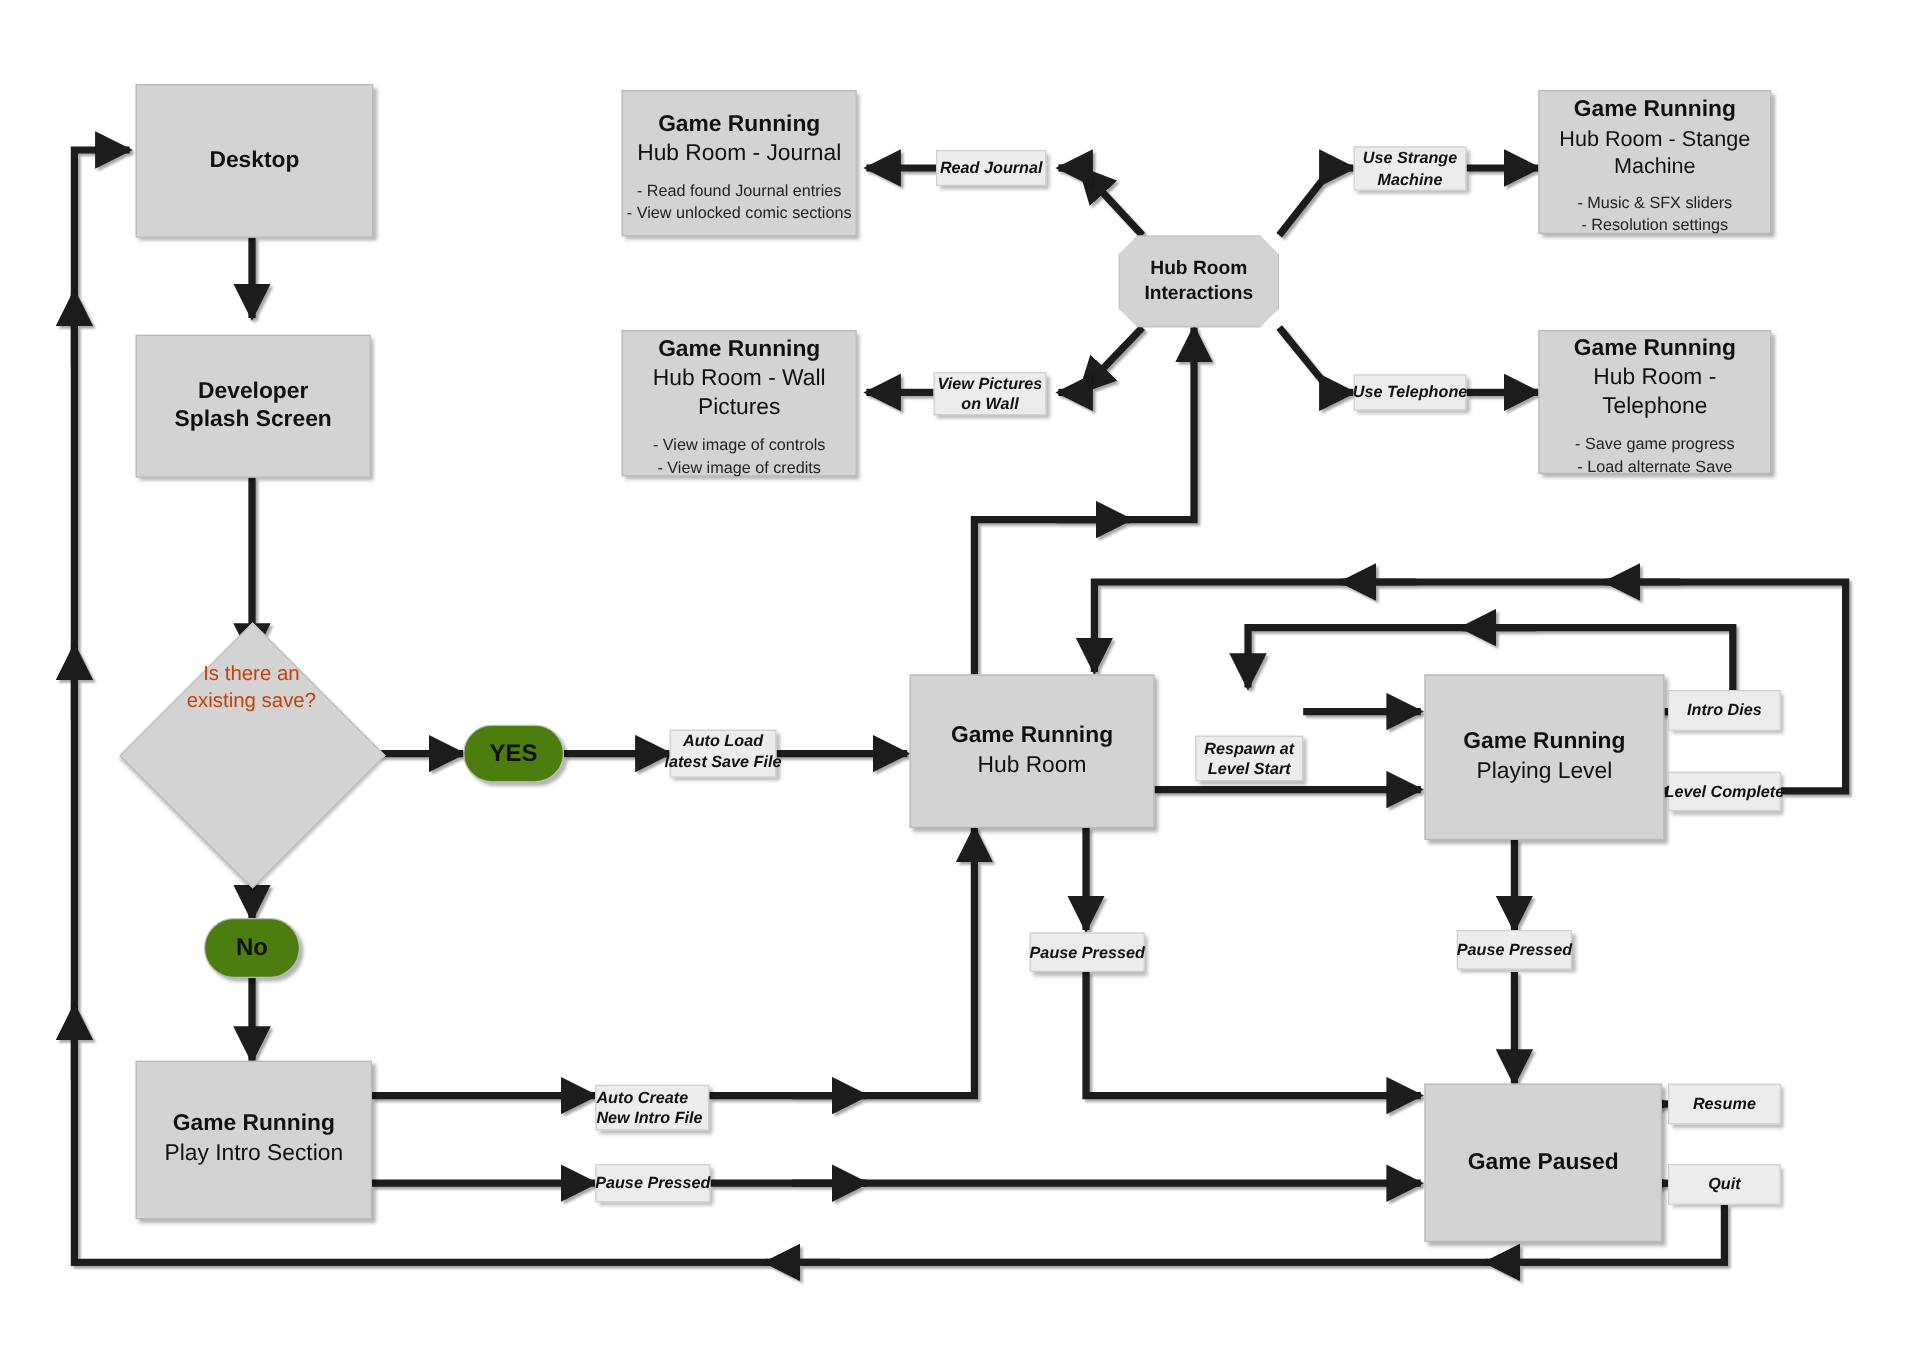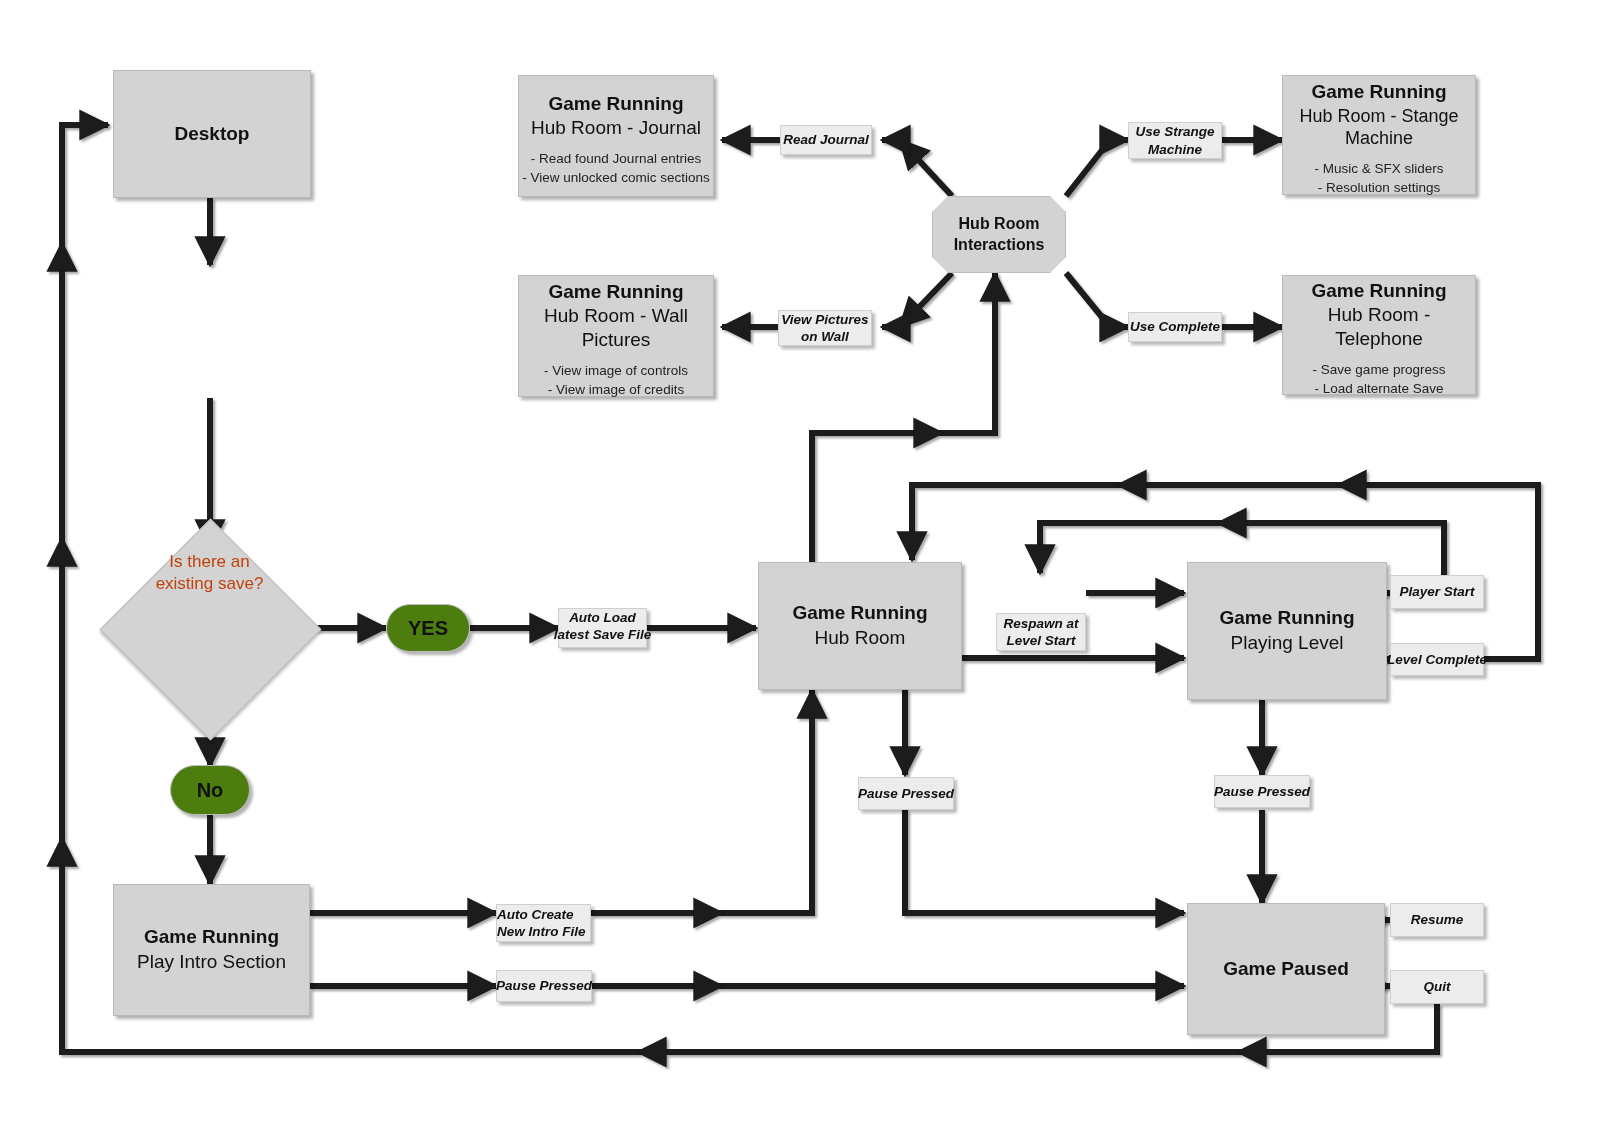--- a/index.html
+++ b/index.html
@@ -136,20 +136,24 @@
 
       <path d="M 1222 327 L 1282 327" marker-end="url(#ah)"></path>
 
     </g>
   </svg>
 
   <div class="node state" style="left:113px;top:70px;width:198px;height:128px;">
     <div class="t1">Desktop</div>
   </div>
 
+  <div class="node state" style="left:113px;top:279px;width:196px;height:119px;">
+    <div class="t1">Developer</div>
+    <div class="t1">Splash Screen</div>
+  </div>
 
   <div class="diamond-wrap" style="left:132px;top:551px;width:155px;height:155px;">
     <div class="diamond-shape"></div>
     <div class="diamond-label">
       <div>
         <div>Is there an</div>
         <div>existing save?</div>
       </div>
     </div>
   </div>
@@ -194,21 +198,21 @@
     <div>Respawn at</div>
     <div>Level Start</div>
   </div>
 
   <div class="node state" style="left:1187px;top:562px;width:200px;height:138px;">
     <div class="t1">Game Running</div>
     <div class="t2">Playing Level</div>
   </div>
 
   <div class="node evt" style="left:1390px;top:575px;width:94px;height:34px;display:flex;align-items:center;justify-content:center;">
-    <div>Player Start</div>
+    <div>Intro Dies</div>
   </div>
 
   <div class="node evt" style="left:1390px;top:643px;width:94px;height:33px;display:flex;align-items:center;justify-content:center;">
     <div>Level Complete</div>
   </div>
 
   <div class="node evt" style="left:1214px;top:775px;width:96px;height:33px;display:flex;align-items:center;justify-content:center;">
     <div>Pause Pressed</div>
   </div>
 
@@ -237,21 +241,21 @@
     <div>View Pictures</div>
     <div>on Wall</div>
   </div>
 
   <div class="node evt" style="left:1128px;top:122px;width:94px;height:37px;display:flex;flex-direction:column;align-items:center;justify-content:center;">
     <div>Use Strange</div>
     <div>Machine</div>
   </div>
 
   <div class="node evt" style="left:1128px;top:312px;width:94px;height:30px;display:flex;align-items:center;justify-content:center;">
-    <div>Use Complete</div>
+    <div>Use Telephone</div>
   </div>
 
   <div class="node state" style="left:518px;top:75px;width:196px;height:122px;padding-top:8px;">
     <div class="t1">Game Running</div>
     <div class="t2">Hub Room - Journal</div>
     <div class="bullets">
       <div>- Read found Journal entries</div>
       <div>- View unlocked comic sections</div>
     </div>
   </div>

